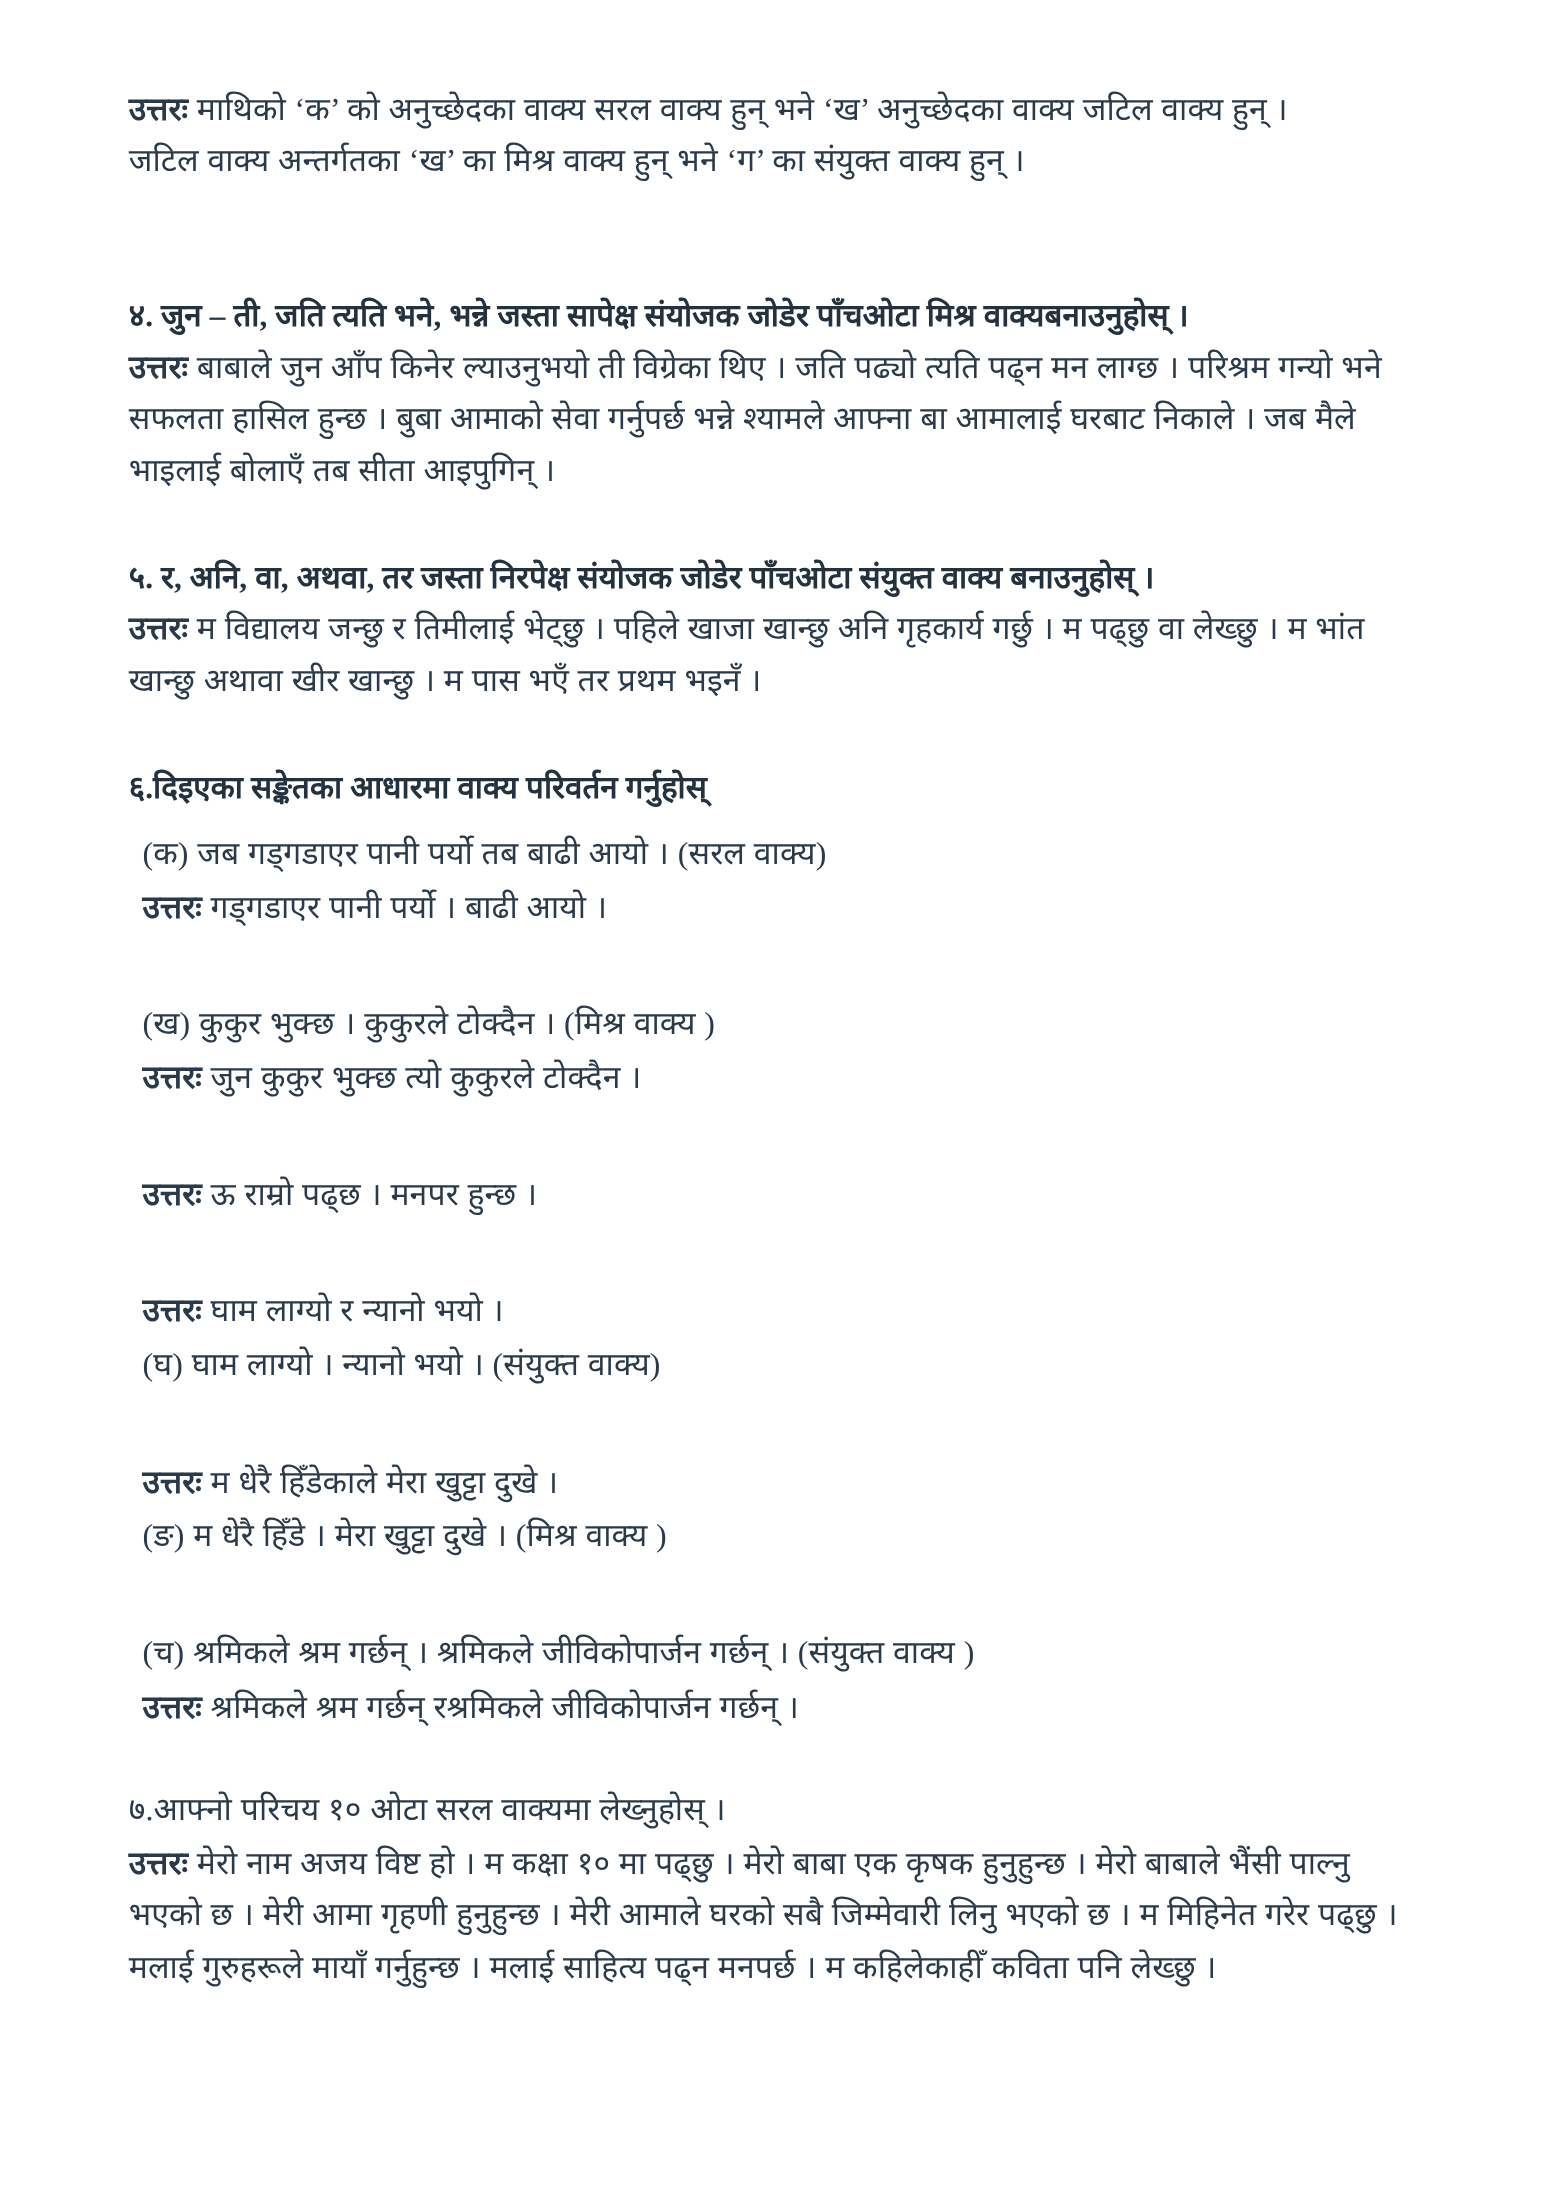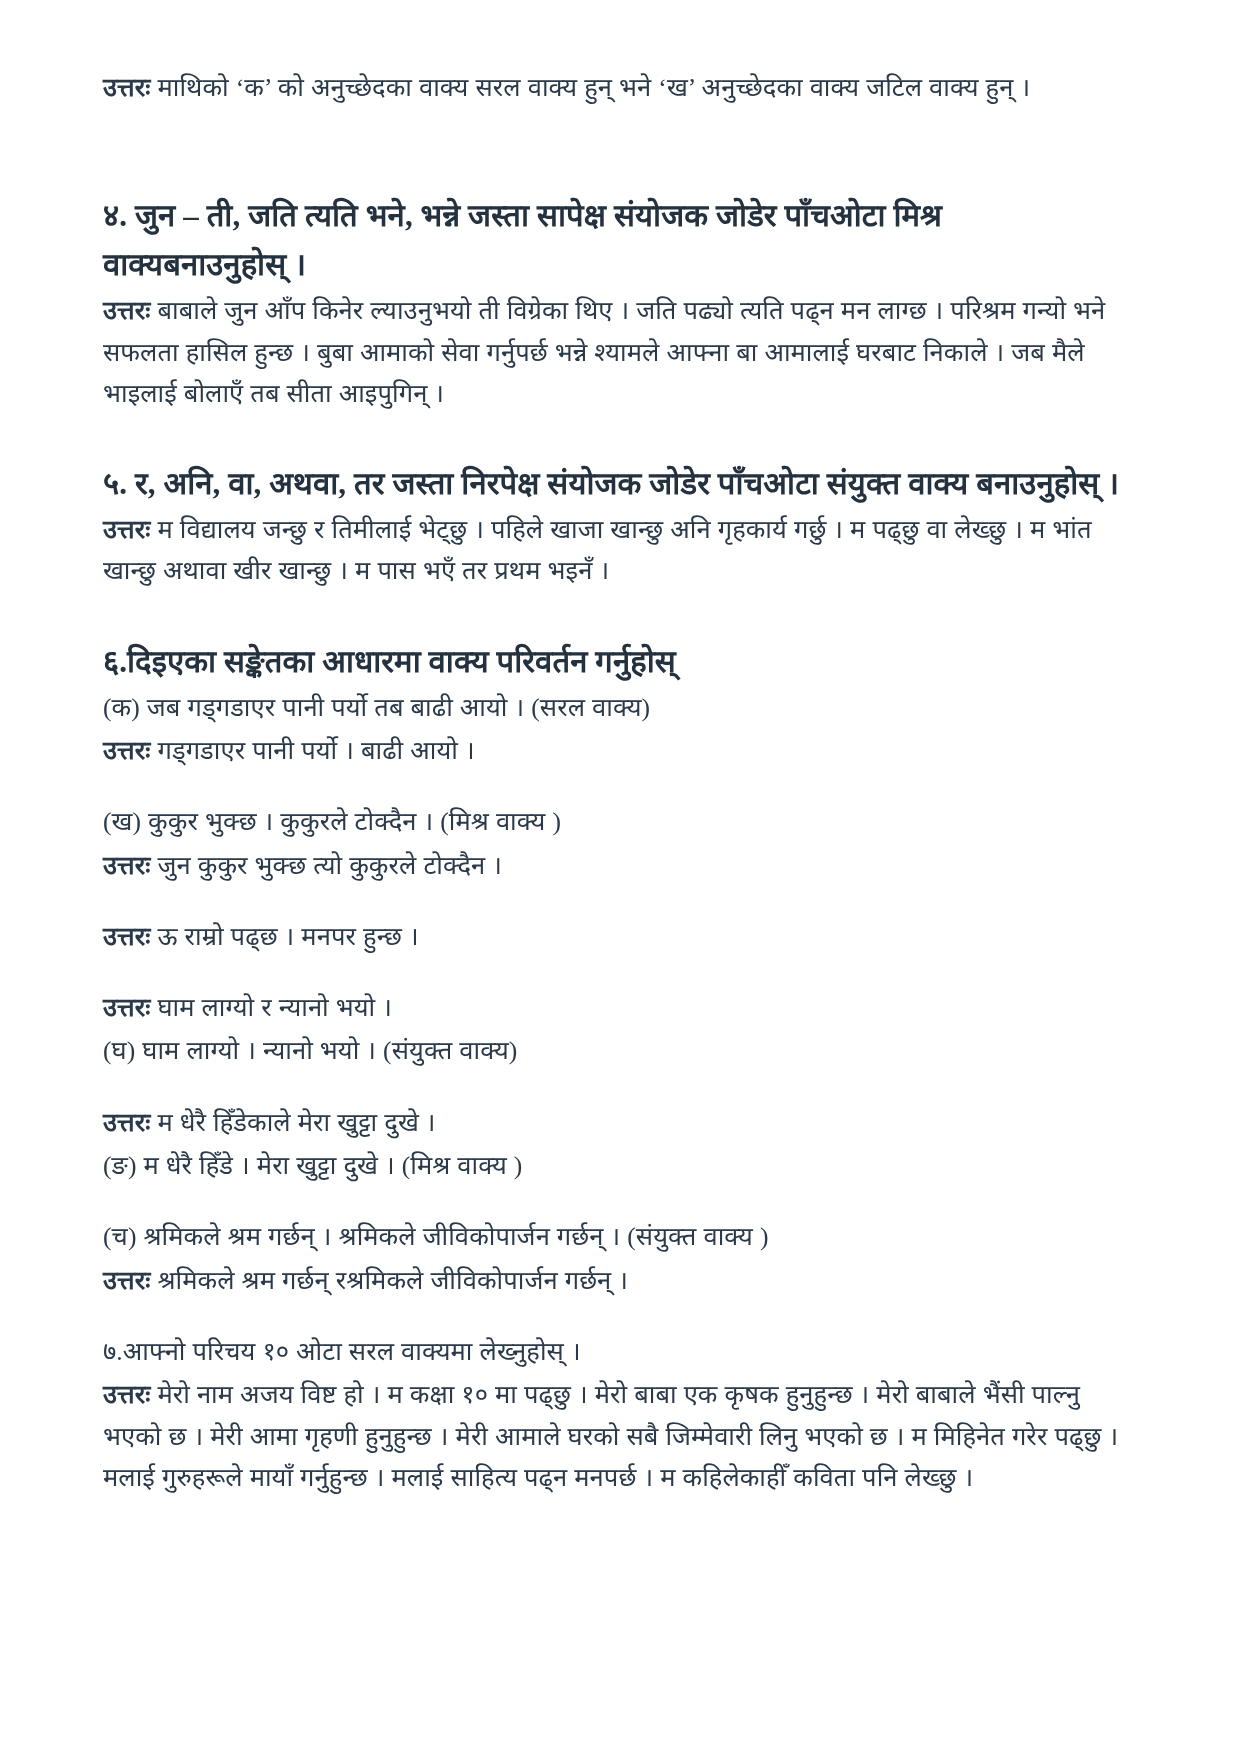--- a/index.html
+++ b/index.html
@@ -28,46 +28,47 @@
     color: #2b3a4a;
     margin: 0;
     text-align: left;
     letter-spacing: 0.1px;
     word-spacing: 0.5px;
   }
   .bold {
     font-weight: 700;
   }
   .q-heading {
-    font-size: 31px;
+    font-size: 25px;
     line-height: 1.58;
     font-weight: 700;
     color: #24313f;
     margin: 0;
     letter-spacing: 0.1px;
   }
   .answer .lead {
     font-weight: 700;
   }
   
   .block-intro { margin-top: 12px; }
   .gap-lg { height: 84px; }
   .gap-md { height: 46px; }
   .gap-sm { height: 30px; }
   .qa-group { margin: 0; }
   .qa-group .para + .para { margin-top: 2px; }
-  .sub-item { margin: 0; }
+  .sub-item { margin: 11px; }
 </style>
 </head>
 <body>
 
 <div class="page">
 
   <div class="block-intro">
     <p class="para"><span class="bold">उत्तरः</span><span> माथिको ‘क’ को अनुच्छेदका वाक्य सरल वाक्य हुन् भने ‘ख’ अनुच्छेदका वाक्य जटिल वाक्य हुन् ।</span></p>
+    <p class="para">जटिल वाक्य अन्तर्गतका ‘ख’ का मिश्र वाक्य हुन् भने ‘ग’ का संयुक्त वाक्य हुन् ।</p>
   </div>
 
   <div class="gap-lg"></div>
 
   <div class="qa-group">
     <p class="q-heading">४. जुन – ती, जति त्यति भने, भन्ने जस्ता सापेक्ष संयोजक जोडेर पाँचओटा मिश्र वाक्यबनाउनुहोस् ।</p>
     <p class="para answer"><span class="lead">उत्तरः</span><span> बाबाले जुन आँप किनेर ल्याउनुभयो ती विग्रेका थिए । जति पढ्यो त्यति पढ्न मन लाग्छ । परिश्रम गन्यो भने सफलता हासिल हुन्छ । बुबा आमाको सेवा गर्नुपर्छ भन्ने श्यामले आफ्ना बा आमालाई घरबाट निकाले । जब मैले भाइलाई बोलाएँ तब सीता आइपुगिन् ।</span></p>
   </div>
 
   <div class="gap-md"></div>

